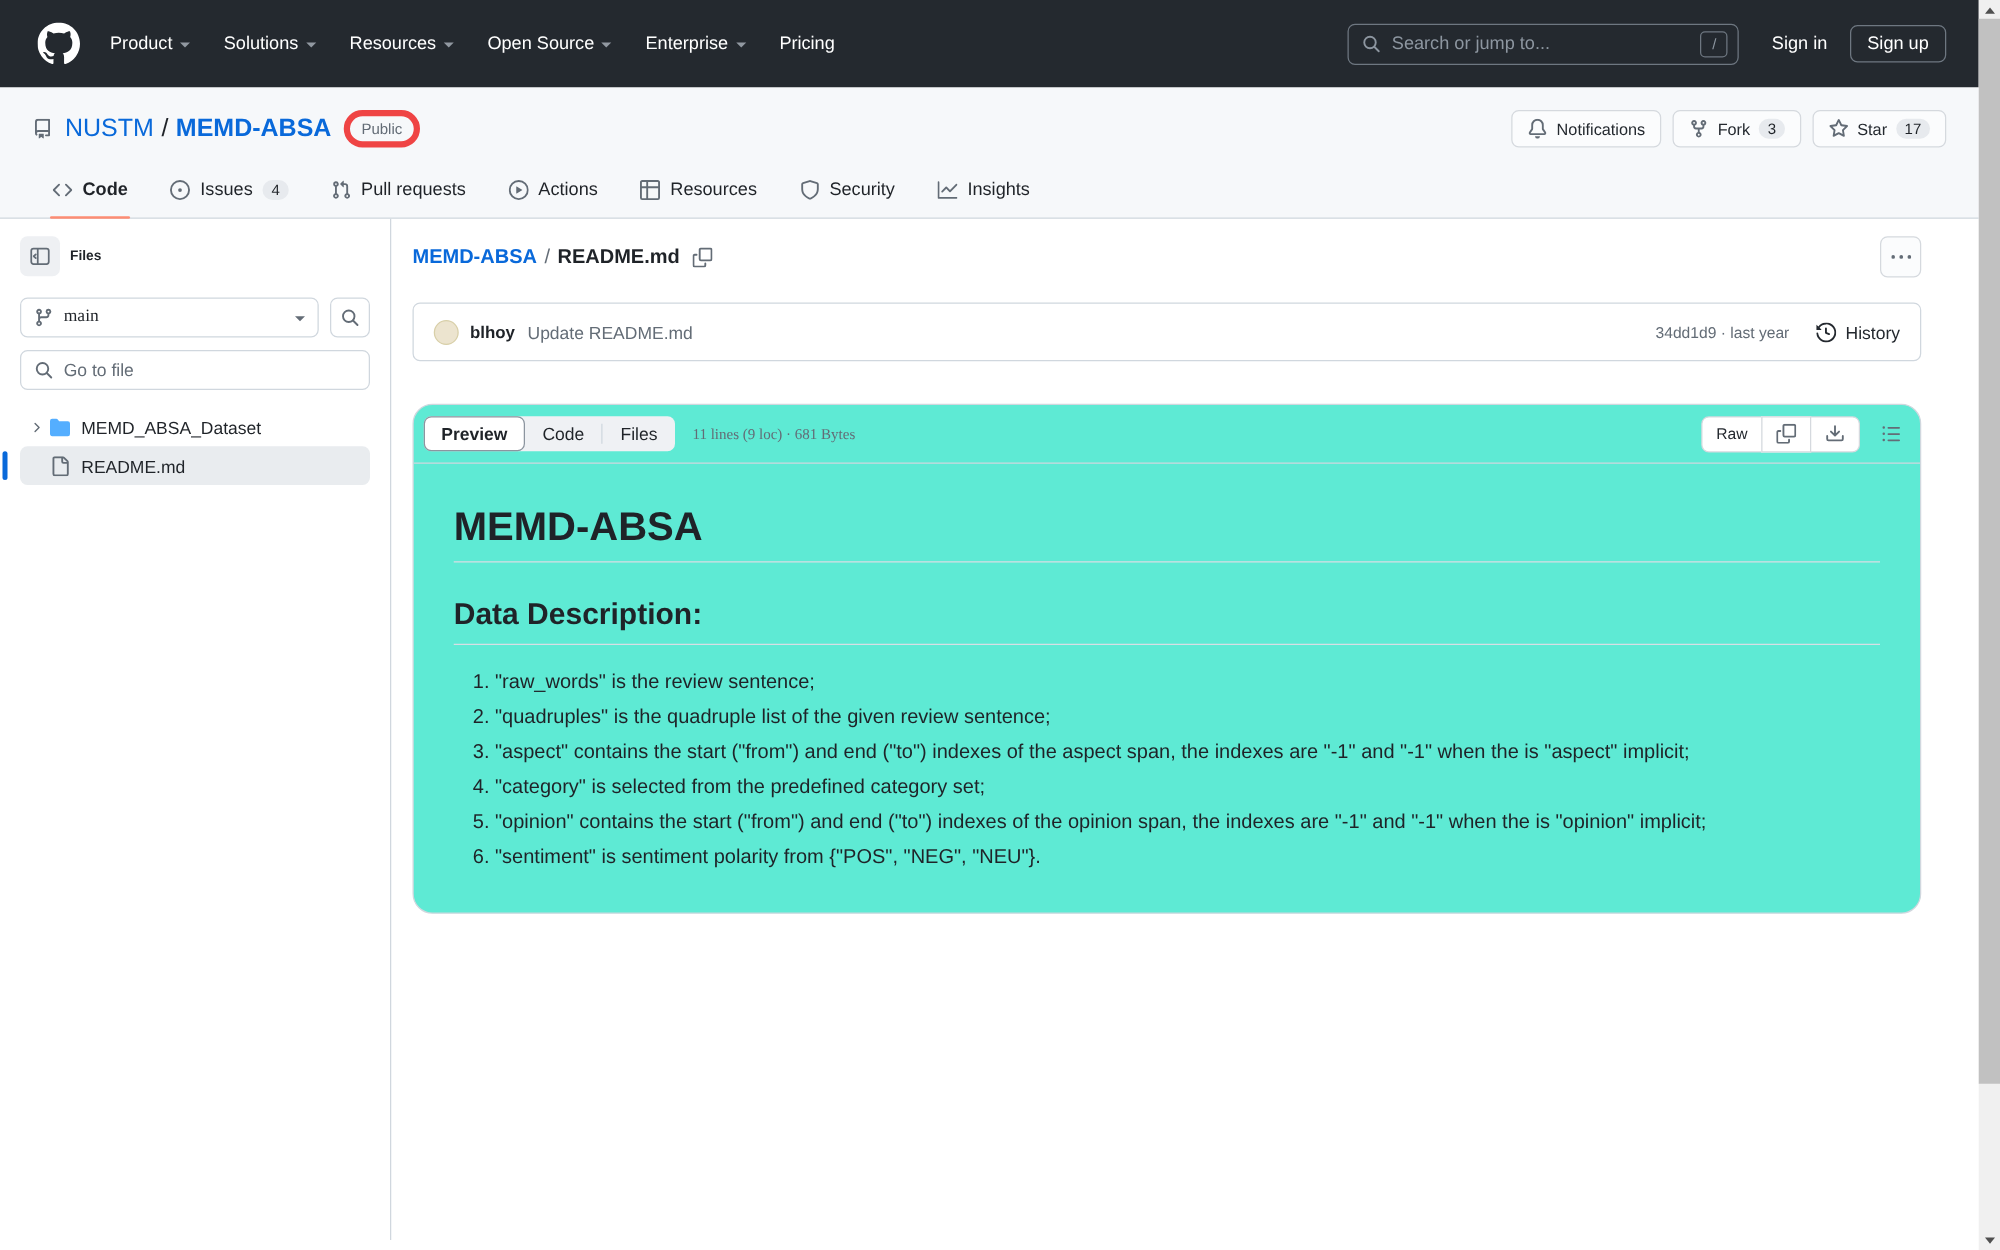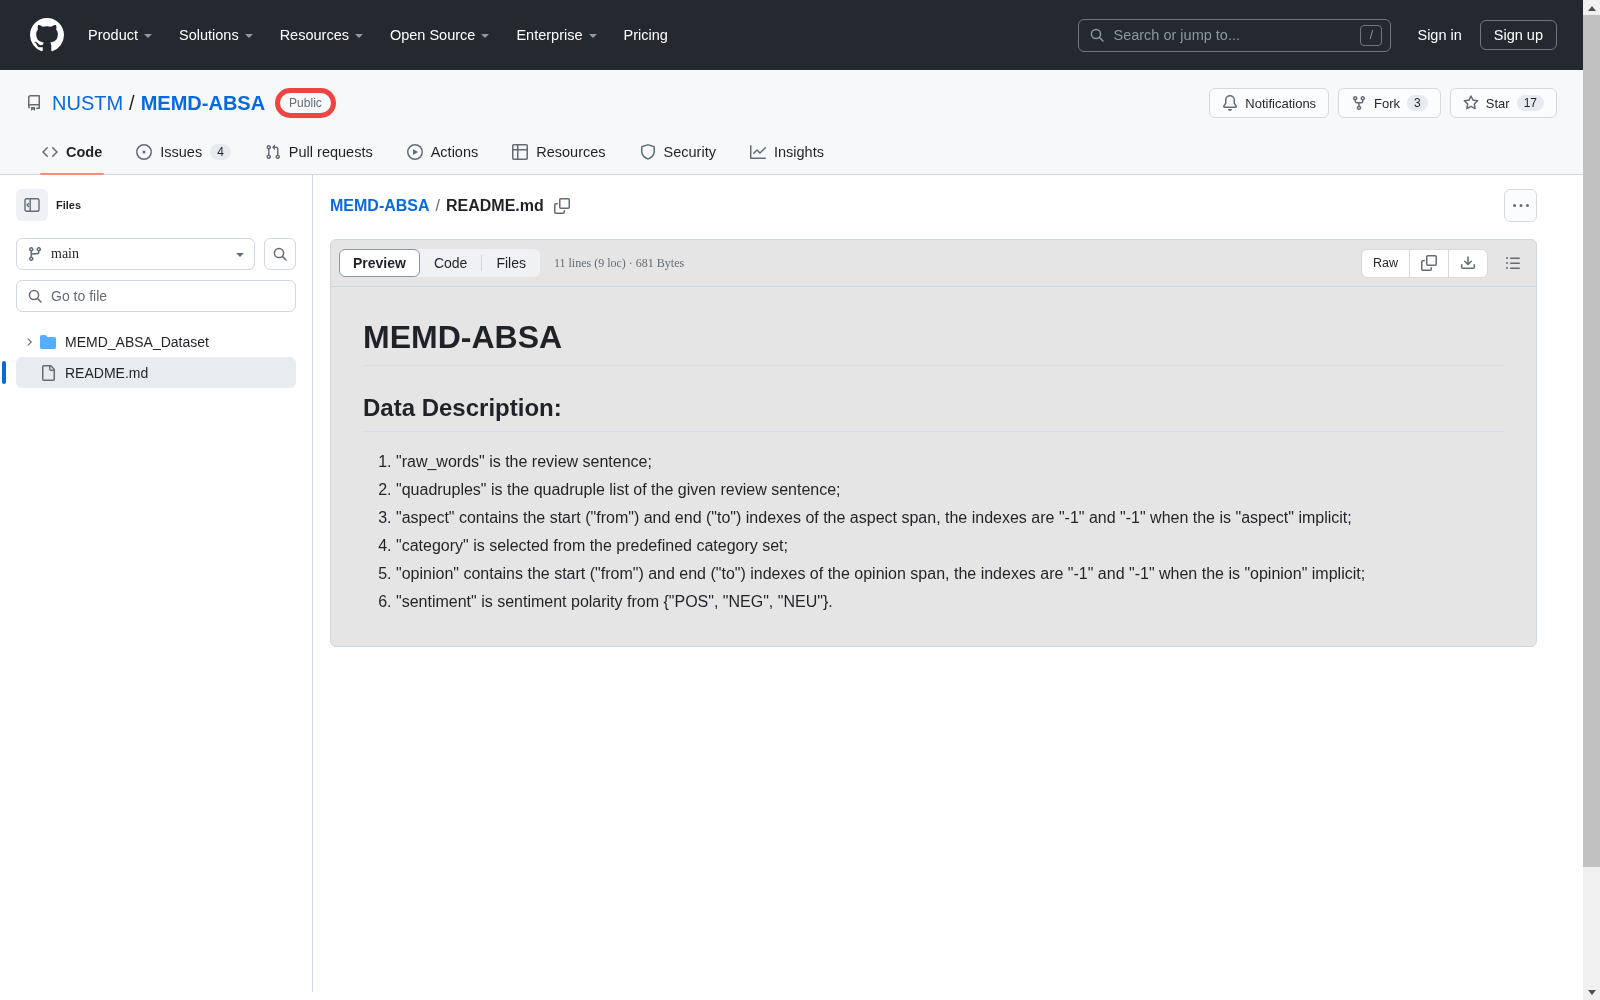--- a/index.html
+++ b/index.html
@@ -76,21 +76,21 @@
 
   .commit-box { margin-top:20px; border:1px solid #d0d7de; border-radius:6px; height:47px; display:flex; align-items:center; padding:0 16px; background:#fff; }
   .avatar { width:20px; height:20px; border-radius:50%; background:#ece4cf; border:1px solid #d8cfa8; flex:0 0 auto; }
   .commit-author { font-size:13.5px; font-weight:700; margin-left:9px; cursor:pointer; }
   .commit-msg { font-size:14px; color:#636c76; margin-left:10px; cursor:pointer; }
   .commit-right { margin-left:auto; display:flex; align-items:center; }
   .commit-hash { font-size:12.5px; color:#636c76; }
   .history-btn { display:flex; align-items:center; gap:7px; margin-left:22px; font-size:14px; color:#24292f; cursor:pointer; }
   .history-btn svg { color:#24292f; }
 
-  .file-box { margin-top:17px; border:1px solid #d0d7de; border-radius:6px; background:#e5e5e5; }
+  .file-box { margin-top:34px; border:1px solid #d0d7de; border-radius:16px; background:#5eead4; }
   .file-toolbar { display:flex; align-items:center; padding:8px; border-bottom:1px solid #d0d7de; }
   .seg { display:flex; align-items:center; background:#eff1f4; border-radius:6px; }
   .seg-tab { font-size:14px; color:#1f2328; padding:5px 13px; cursor:pointer; border:1px solid transparent; border-radius:6px; background:transparent; font-family:inherit; }
   .seg-tab.active { background:#fff; border:1px solid #8c959f; font-weight:600; }
   .seg-div { width:1px; height:16px; background:#d0d7de; }
   .file-meta { margin-left:14px; font-family:Liberation Serif, serif; font-size:12px; color:#636c76; }
   .toolbar-right { margin-left:auto; display:flex; align-items:center; }
   .btn-group { display:flex; }
   .bg-btn { background:#fff; border:1px solid #d5d9de; height:29px; display:flex; align-items:center; justify-content:center; padding:0 11px; font-size:12.5px; color:#24292f; cursor:pointer; font-family:inherit; }
   .bg-btn + .bg-btn { margin-left:-1px; }
@@ -317,20 +317,34 @@
               <path d="M0 6.75C0 5.784.784 5 1.75 5h1.5a.75.75 0 0 1 0 1.5h-1.5a.25.25 0 0 0-.25.25v7.5c0 .138.112.25.25.25h7.5a.25.25 0 0 0 .25-.25v-1.5a.75.75 0 0 1 1.5 0v1.5A1.75 1.75 0 0 1 9.25 16h-7.5A1.75 1.75 0 0 1 0 14.25ZM5 1.75C5 .784 5.784 0 6.75 0h7.5C15.216 0 16 .784 16 1.75v7.5A1.75 1.75 0 0 1 14.25 11h-7.5A1.75 1.75 0 0 1 5 9.25Zm1.75-.25a.25.25 0 0 0-.25.25v7.5c0 .138.112.25.25.25h7.5a.25.25 0 0 0 .25-.25v-7.5a.25.25 0 0 0-.25-.25Z"></path>
             </svg>
         </span>
         <button class="kebab-btn">
           <svg width="16" height="16" viewBox="0 0 16 16" fill="currentColor">
               <path d="M8 9a1.5 1.5 0 1 0 0-3 1.5 1.5 0 0 0 0 3ZM1.5 9a1.5 1.5 0 1 0 0-3 1.5 1.5 0 0 0 0 3Zm13 0a1.5 1.5 0 1 0 0-3 1.5 1.5 0 0 0 0 3Z"></path>
             </svg>
         </button>
       </div>
 
+      <div class="commit-box">
+        <span class="avatar"></span>
+        <span class="commit-author">blhoy</span>
+        <span class="commit-msg">Update README.md</span>
+        <span class="commit-right">
+          <span class="commit-hash">34dd1d9 · last year</span>
+          <span class="history-btn">
+            <svg width="16" height="16" viewBox="0 0 16 16" fill="currentColor">
+                <path d="m.427 1.927 1.215 1.215a8.002 8.002 0 1 1-1.6 5.685.75.75 0 1 1 1.493-.154 6.5 6.5 0 1 0 1.18-4.458l1.358 1.358A.25.25 0 0 1 3.896 6H.25A.25.25 0 0 1 0 5.75V2.104a.25.25 0 0 1 .427-.177ZM7.75 4a.75.75 0 0 1 .75.75v2.992l2.028.812a.75.75 0 0 1-.557 1.392l-2.5-1A.751.751 0 0 1 7 8.25v-3.5A.75.75 0 0 1 7.75 4Z"></path>
+              </svg>
+            <span>History</span>
+          </span>
+        </span>
+      </div>
 
       <div class="file-box">
         <div class="file-toolbar">
           <div class="seg">
             <button class="seg-tab active">Preview</button>
             <button class="seg-tab">Code</button>
             <span class="seg-div"></span>
             <button class="seg-tab">Files</button>
           </div>
           <span class="file-meta">11 lines (9 loc) · 681 Bytes</span>

